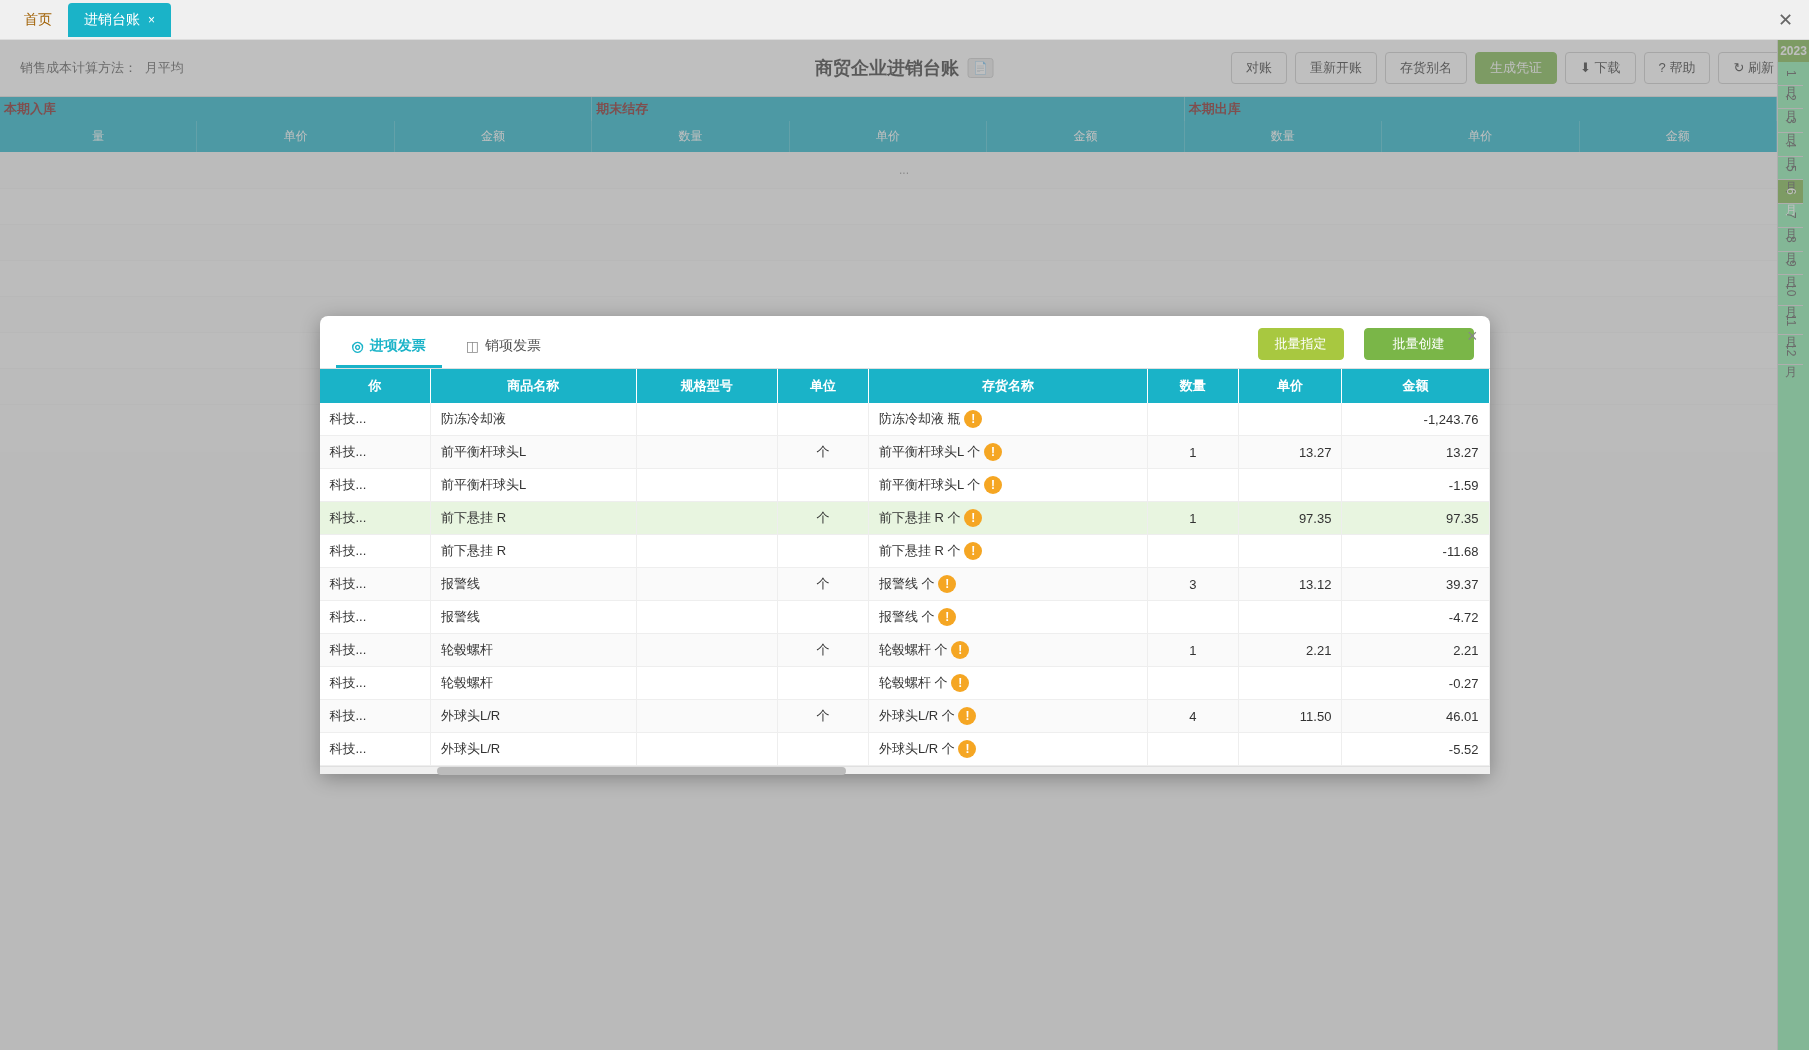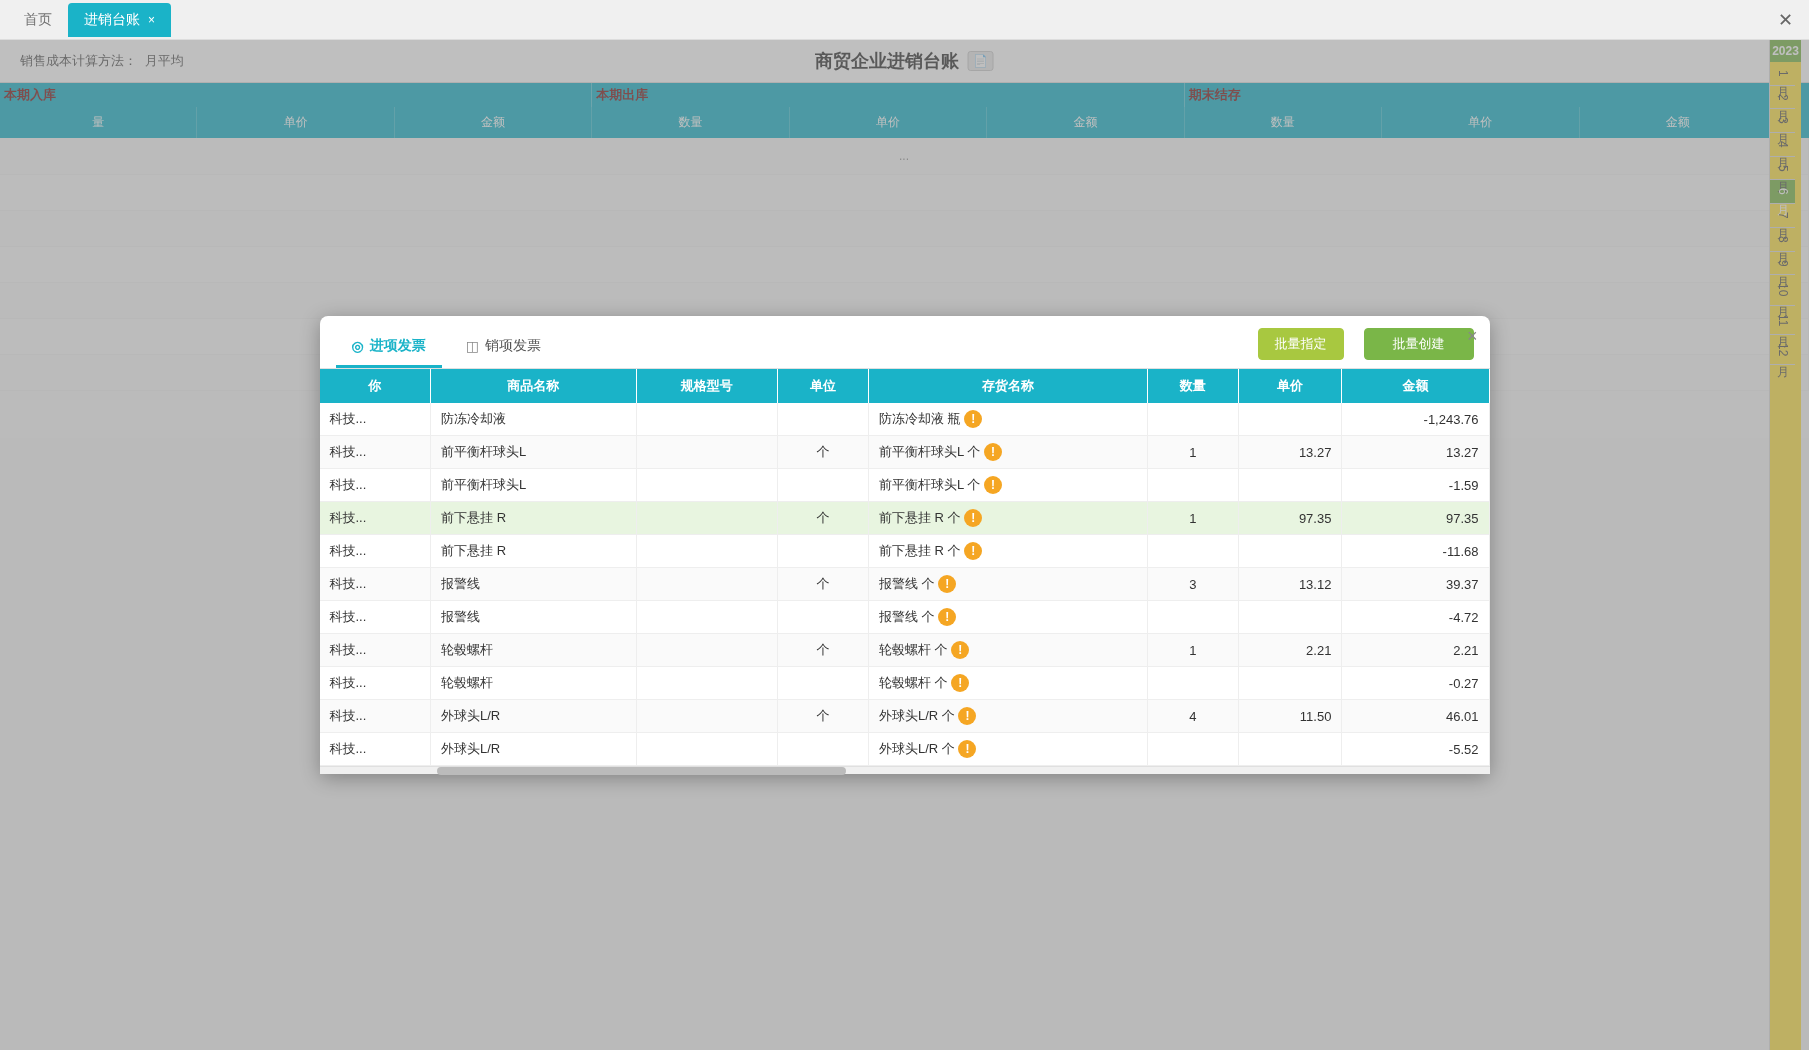--- a/index.html
+++ b/index.html
@@ -11,21 +11,21 @@
       display: flex;
       align-items: center;
       height: 40px;
       border-bottom: 1px solid #ddd;
       padding: 0 8px;
     }
     .tab-item {
       padding: 8px 16px;
       cursor: pointer;
       border-radius: 4px 4px 0 0;
-      color: #737373;
+      color: #a16207;
       font-size: 14px;
     }
     .tab-item.active {
       background: #1ab3c8;
       color: #fff;
     }
     .tab-close {
       margin-left: 4px;
       color: #fff;
       cursor: pointer;
@@ -292,25 +292,25 @@
       padding: 7px 4px;
       color: #fff;
       text-align: center;
       font-size: 12px;
       border-right: 1px solid rgba(255,255,255,0.2);
     }
 
     
     .side-panel {
       position: absolute;
-      right: 8px;
+      right: 0;
       top: 0;
       width: 32px;
       height: 100%;
-      background: #fde047;
+      background: #86efac;
       border-left: 1px solid #ddd;
       overflow: hidden;
     }
     .side-month {
       writing-mode: vertical-rl;
       text-orientation: mixed;
       padding: 8px 4px;
       font-size: 12px;
       color: #555;
       border-bottom: 1px solid #ddd;
@@ -347,27 +347,45 @@
 
   <div class="toolbar" style="position:relative;">
     <div class="toolbar-left">
       <span>销售成本计算方法：</span>
       <span style="margin-left:4px;">月平均</span>
     </div>
     <div class="toolbar-title">
       <span>商贸企业进销台账</span>
       <span style="background:#e8e8e8; border:1px solid #ccc; border-radius:3px; padding:2px 5px; font-size:12px;">📄</span>
     </div>
+    <div class="toolbar-right">
+      <button class="btn btn-outline">对账</button>
+      <button class="btn btn-outline">重新开账</button>
+      <button class="btn btn-outline">存货别名</button>
+      <button class="btn btn-primary">生成凭证</button>
+      <button class="btn btn-outline">
+        <span>⬇</span>
+        <span>下载</span>
+      </button>
+      <button class="btn btn-outline">
+        <span>?</span>
+        <span>帮助</span>
+      </button>
+      <button class="btn btn-outline">
+        <span>↻</span>
+        <span>刷新</span>
+      </button>
+    </div>
   </div>
 
   <div class="bg-table-area">
     <div class="bg-table-header-row1">
       <div class="bg-th-group">本期入库</div>
+      <div class="bg-th-group">期末结存</div>
       <div class="bg-th-group">本期出库</div>
-      <div class="bg-th-group">期末结存</div>
       <div style="width:32px;"></div>
     </div>
     <div class="bg-table-header-row2">
       <div class="bg-sub-th">量</div>
       <div class="bg-sub-th">单价</div>
       <div class="bg-sub-th">金额</div>
       <div class="bg-sub-th">数量</div>
       <div class="bg-sub-th">单价</div>
       <div class="bg-sub-th">金额</div>
       <div class="bg-sub-th">数量</div>

